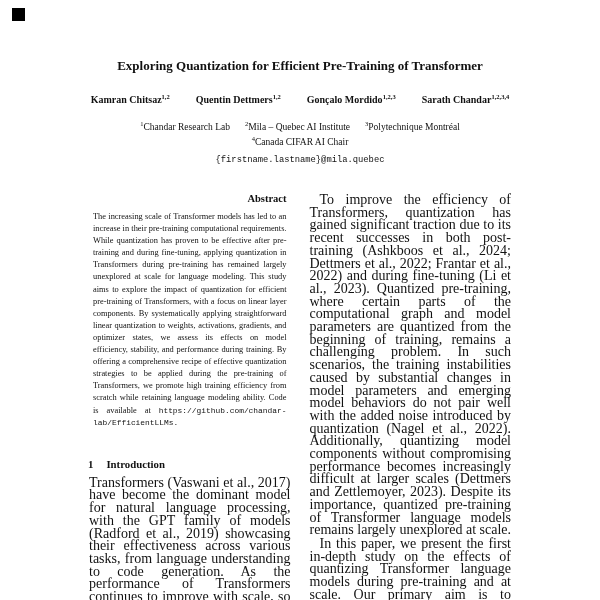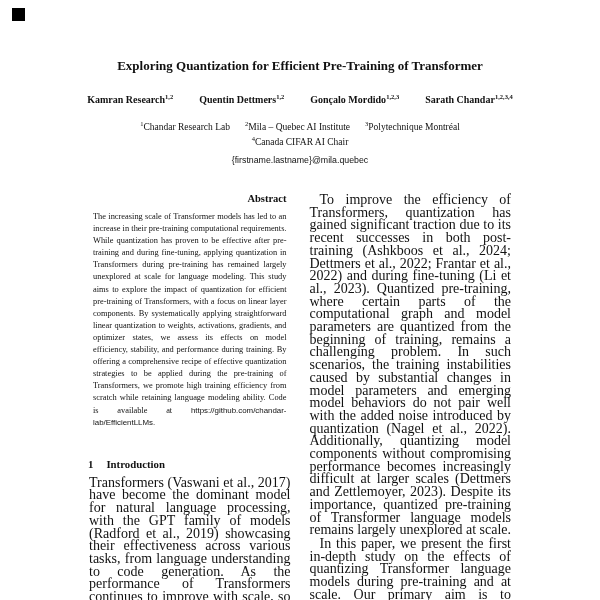--- a/index.html
+++ b/index.html
@@ -9,21 +9,21 @@
   }
   .corner-mark{position:absolute;left:12px;top:8px;width:13px;height:13px;background:#000;}
   .head{padding-top:56px;text-align:center;}
   .title{font-size:13px;font-weight:700;line-height:19px;margin:0;}
   .title .tline{display:block;}
   .authors{margin-top:19px;display:flex;justify-content:center;gap:26px;font-size:10px;font-weight:700;}
   sup{font-size:6.5px;line-height:0;}
   .affil-lines{margin-top:15px;font-size:9.5px;line-height:15px;}
   .affil-row{display:flex;justify-content:center;gap:15px;}
   .email{margin-top:3px;font-size:8.8px;}
-  .mono{font-family:Liberation Sans, sans-serif;}
+  .mono{font-family:Liberation Mono, monospace;}
   .columns{display:flex;gap:17px;padding:0 88px;margin-top:25px;text-align:justify;}
   .col{flex:1;min-width:0;}
   .abstract{padding:0 5px;}
   .abs-heading{font-size:10.5px;font-weight:700;text-align:right;margin:0 0 7px;}
   .abs-text{font-size:8.4px;line-height:12.1px;margin:0;hyphens:auto;-webkit-hyphens:auto;}
   .sec-heading{font-size:10.8px;font-weight:700;margin:29px 0 7px;text-align:left;}
   .sec-num{margin-right:13px;}
   .body-text{font-size:14px;line-height:12.7px;margin:1px;hyphens:auto;-webkit-hyphens:auto;}
   .indent{text-indent:10px;}
   .url{font-size:7.9px;color:#111;text-decoration:none;}
@@ -34,21 +34,21 @@
 <div class="page">
 
   <div class="corner-mark"></div>
 
   <header class="head">
     <h1 class="title">
       <span class="tline">Exploring Quantization for Efficient Pre-Training of Transformer</span>
     </h1>
 
     <div class="authors">
-      <span class="author"><span>Kamran Research</span><sup>1,2</sup></span>
+      <span class="author"><span>Kamran Chitsaz</span><sup>1,2</sup></span>
       <span class="author"><span>Quentin Dettmers</span><sup>1,2</sup></span>
       <span class="author"><span>Gonçalo Mordido</span><sup>1,2,3</sup></span>
       <span class="author"><span>Sarath Chandar</span><sup>1,2,3,4</sup></span>
     </div>
 
     <div class="affil-lines">
       <div class="affil-row">
         <span class="affil"><sup>1</sup><span>Chandar Research Lab</span></span>
         <span class="affil"><sup>2</sup><span>Mila – Quebec AI Institute</span></span>
         <span class="affil"><sup>3</sup><span>Polytechnique Montréal</span></span>

